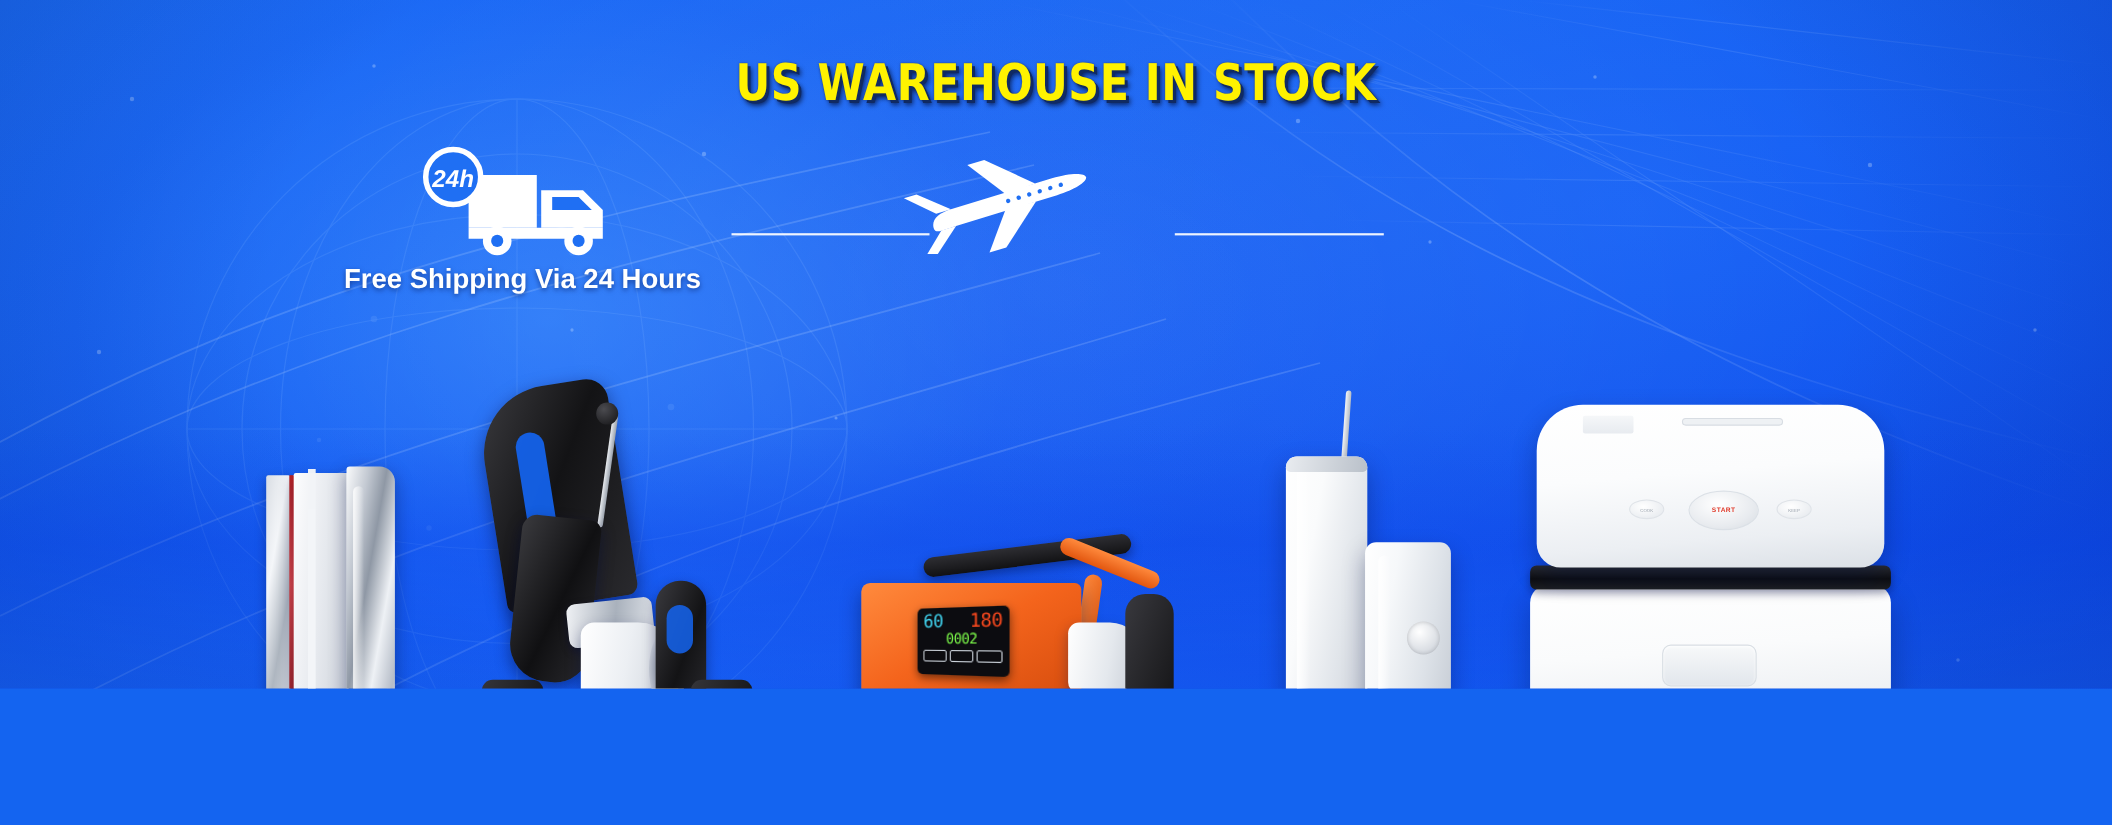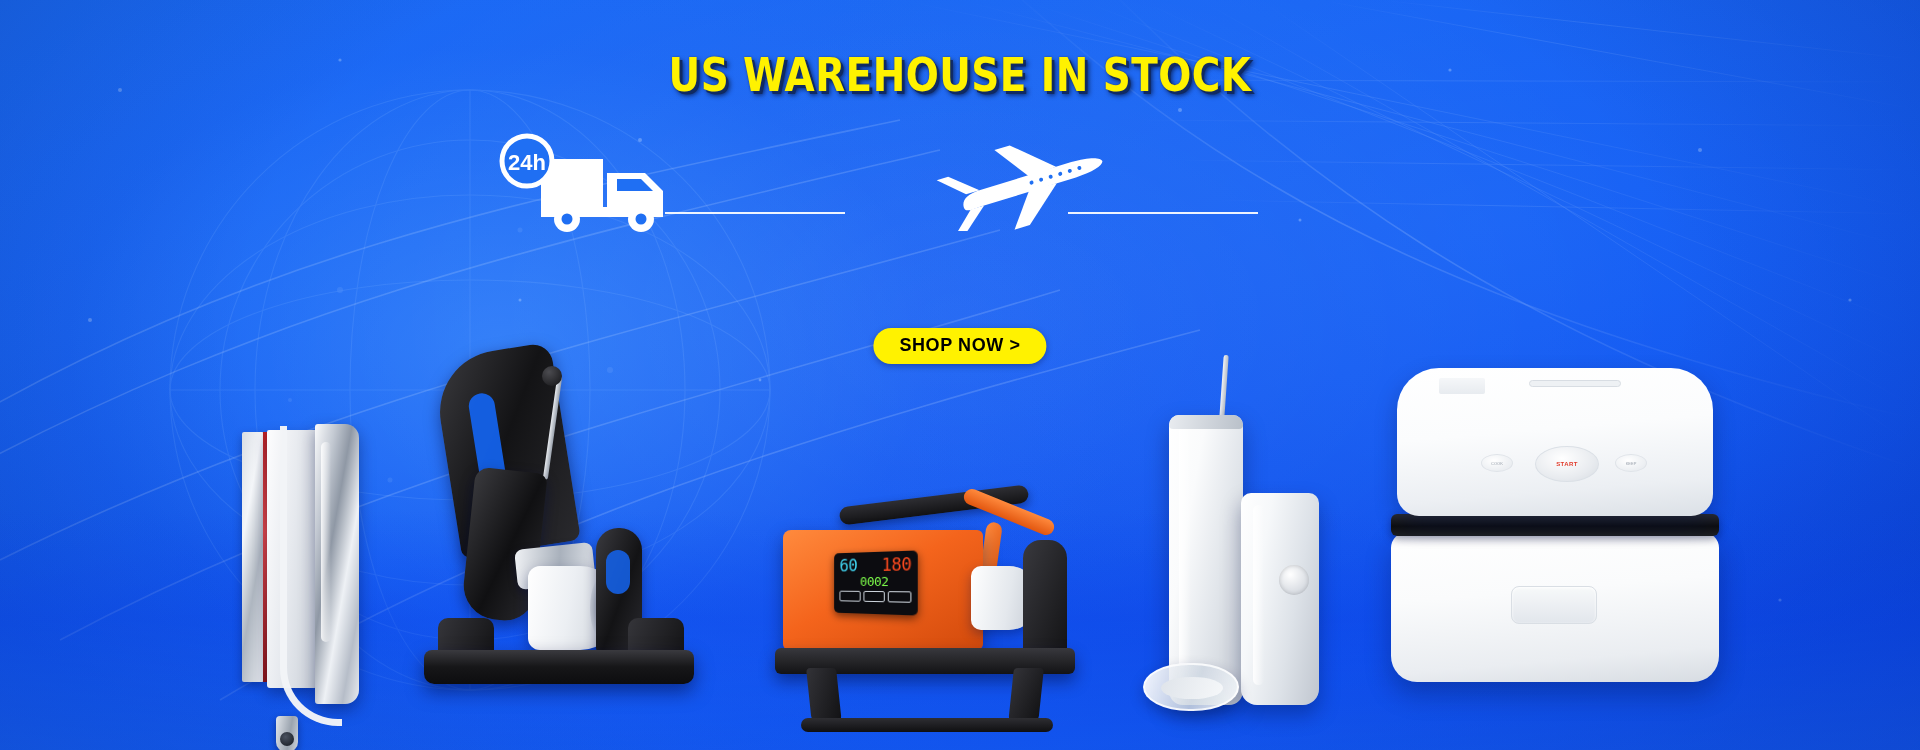--- a/index.html
+++ b/index.html
@@ -5,21 +5,21 @@
   * { margin:0; padding:0; box-sizing:border-box; }
   html,body { width:1920px; height:750px; overflow:hidden; }
   body {
     font-family:"Liberation Sans", sans-serif;
     background:#1464f0;
   }
 
   
   .banner {
     position:relative;
-    width:1920px; height:750px;
+    width:1920px; height:626px;
     overflow:hidden;
     background:
       radial-gradient(ellipse 900px 620px at 26% 46%, rgba(70,150,255,.55) 0%, rgba(40,110,250,.18) 48%, rgba(20,90,240,0) 72%),
       radial-gradient(ellipse 1100px 700px at 78% 30%, rgba(40,120,255,.40) 0%, rgba(20,90,240,0) 68%),
       linear-gradient(165deg, #1b6cf5 0%, #1763f2 28%, #1055ef 58%, #0d4ae8 80%, #0b45e2 100%);
   }
 
   
   .bg-globe {
     position:absolute; left:90px; top:40px;
@@ -67,21 +67,21 @@
     height:180px;
     z-index:6;
   }
   .feature {
     position:absolute;
     text-align:center;
     color:#fff;
   }
   .feature .icon-wrap {
     height:108px;
-    display:flex; align-items:flex-end; justify-content:flex-end;
+    display:flex; align-items:flex-end; justify-content:center;font-style:italic;
   }
   .feature .flabel {
     margin-top:6px;
     font-size:25px;
     font-weight:bold;
     color:#ffffff;
     white-space:nowrap;
     text-shadow:0 2px 5px rgba(3,20,80,.55);
   }
 
@@ -548,20 +548,21 @@
 
           <circle cx="82" cy="90" r="13" fill="#ffffff"></circle>
           <circle cx="82" cy="90" r="5.5" fill="#1f6ff3"></circle>
           <circle cx="156" cy="90" r="13" fill="#ffffff"></circle>
           <circle cx="156" cy="90" r="5.5" fill="#1f6ff3"></circle>
 
           <circle cx="42" cy="32" r="25" fill="#1f6ff3" stroke="#ffffff" stroke-width="5"></circle>
           <text x="42" y="41" text-anchor="middle" font-family="Liberation Sans, sans-serif" font-size="22" font-weight="bold" fill="#ffffff">24h</text>
         </svg>
       </div>
+      <div class="flabel">Free Shipping Via 24 Hours</div>
     </div>
 
     <div class="feature feature-2">
       <div class="icon-wrap">
         <svg width="190" height="100" viewBox="0 0 190 100">
           <g transform="rotate(-17 95 50)">
             <path d="M24 56 C24 48 32 44 44 44 H140 C158 44 170 48 170 52 C170 56 158 60 140 60 H44 C32 60 24 62 24 56 Z" fill="#ffffff"></path>
             <path d="M96 46 L70 10 L86 10 L124 44 Z" fill="#ffffff"></path>
             <path d="M92 58 L66 92 L82 92 L120 60 Z" fill="#ffffff"></path>
             <path d="M30 44 L6 22 L18 22 L44 44 Z" fill="#ffffff"></path>
@@ -574,21 +575,20 @@
               <circle cx="136" cy="52" r="2"></circle>
                 <circle cx="146" cy="52" r="2"></circle>
             </g>
           </g>
         </svg>
       </div>
     </div>
 
   </div>
 
-  <button class="cta">SHOP NOW &gt;</button>
 
   <div class="products">
 
     <div class="product p-platen">
       <div class="platen-plateA"></div>
       <div class="platen-redline"></div>
       <div class="platen-body"></div>
       <div class="platen-chrome"></div>
       <div class="platen-cable"></div>
       <div class="platen-plug"></div>

